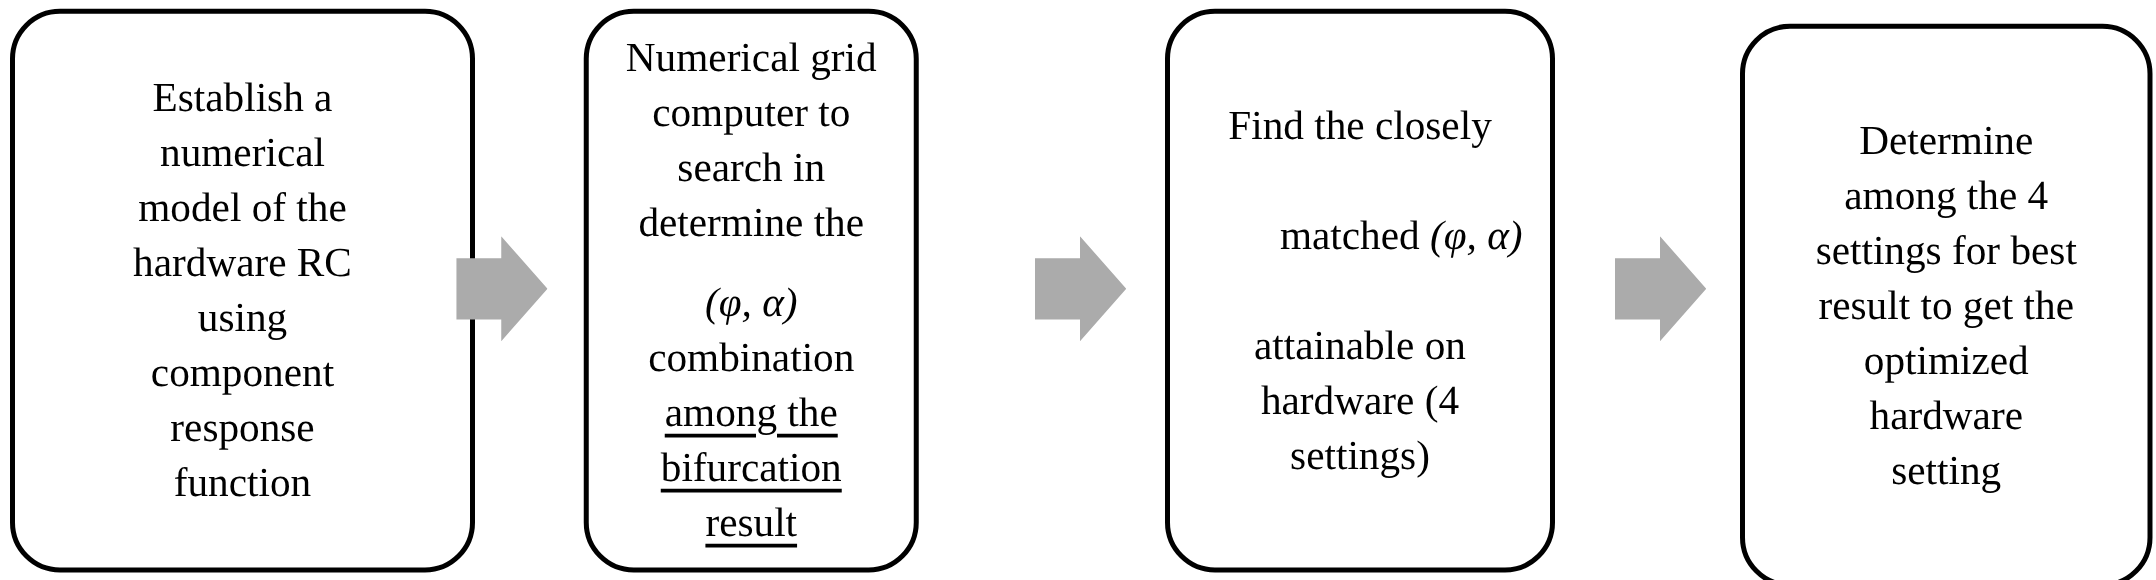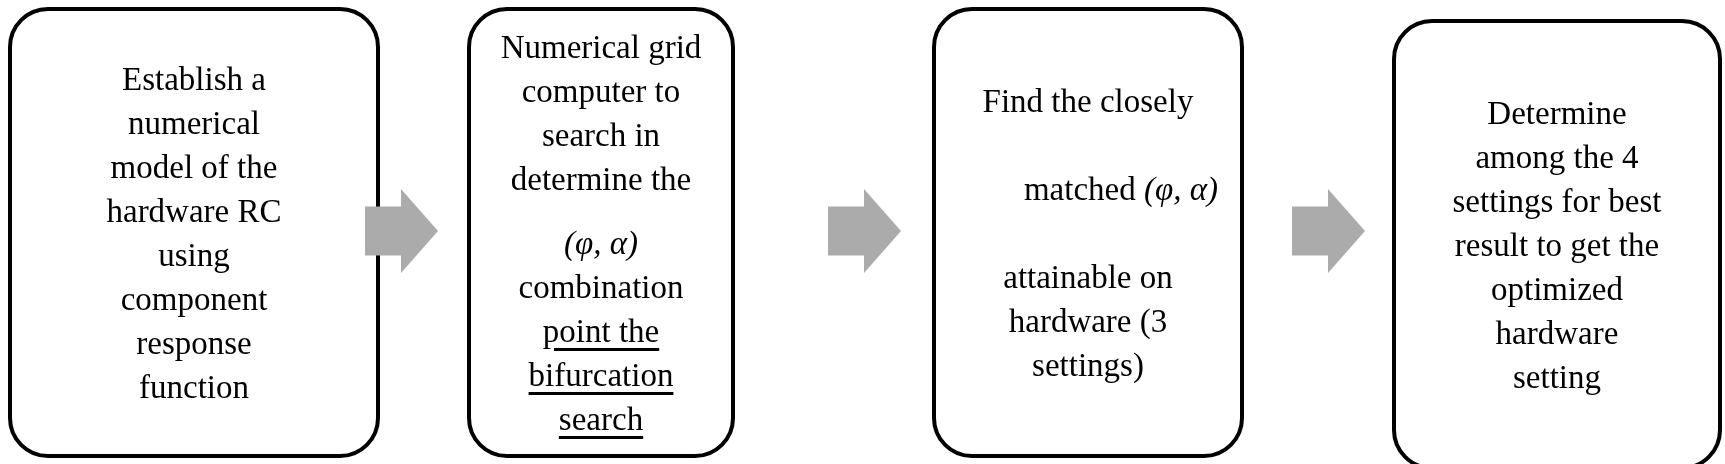--- a/index.html
+++ b/index.html
@@ -76,38 +76,38 @@
   </svg>
 
   <div class="step" style="left:467px; width:268px;">
     <div class="step-text">
       <span class="line">Numerical grid</span>
       <span class="line">computer to</span>
       <span class="line">search in</span>
       <span class="line">determine the</span>
       <span class="line math">(φ, α)</span>
       <span class="line">combination</span>
-      <span class="line underlined">point the</span>
+      <span class="line underlined">among the</span>
       <span class="line underlined">bifurcation</span>
-      <span class="line underlined">search</span>
+      <span class="line underlined">result</span>
     </div>
   </div>
 
   <svg class="arrow" style="left:828px;" width="73" height="84" viewBox="0 0 73 84" aria-hidden="true">
     <polygon points="0,17.5 36,17.5 36,0 73,42 36,84 36,66.5 0,66.5" fill="#ABABAB"></polygon>
   </svg>
 
   <div class="step" style="left:932px; width:312px;">
     <div class="step-text">
       <span class="line">Find the closely</span>
       <span class="line">
         <span>matched </span><span class="math">(φ, α)</span>
       </span>
       <span class="line">attainable on</span>
-      <span class="line">hardware (3</span>
+      <span class="line">hardware (4</span>
       <span class="line">settings)</span>
     </div>
   </div>
 
   <svg class="arrow" style="left:1292px;" width="73" height="84" viewBox="0 0 73 84" aria-hidden="true">
     <polygon points="0,17.5 36,17.5 36,0 73,42 36,84 36,66.5 0,66.5" fill="#ABABAB"></polygon>
   </svg>
 
   <div class="step" style="left:1392px; width:330px;margin-top:12px;">
     <div class="step-text">

